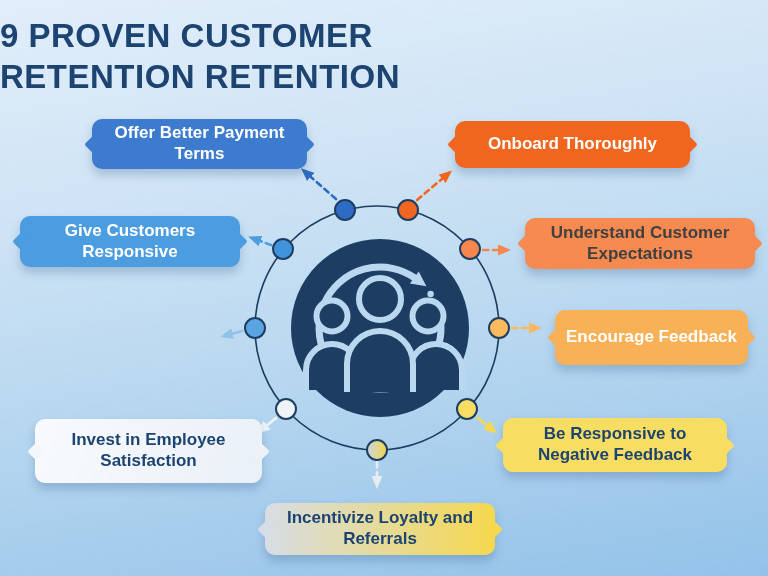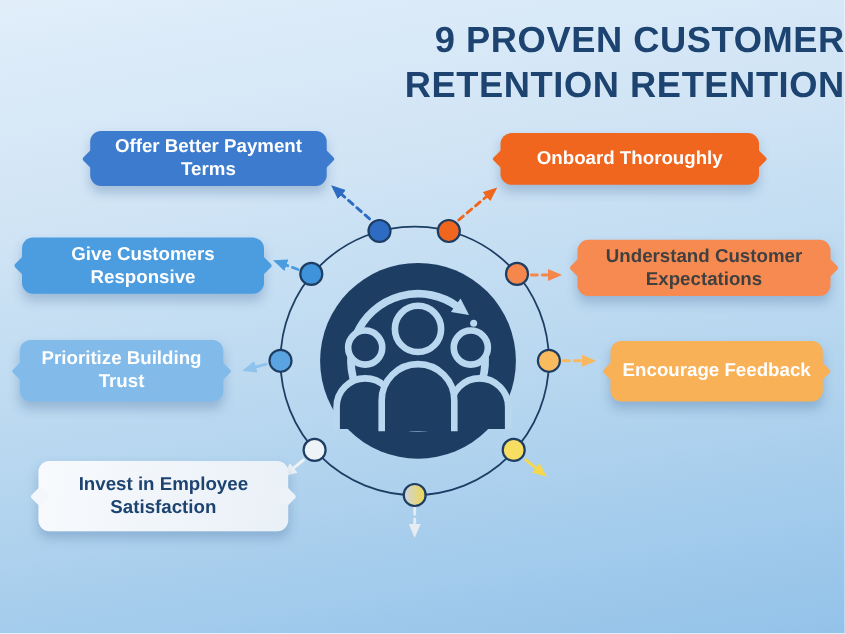--- a/index.html
+++ b/index.html
@@ -2,21 +2,21 @@
 <html><head>
 <meta charset="utf-8">
 <style>
   html,body{margin:0;padding:0;}
   .stage{
     position:relative;width:768px;height:576px;overflow:hidden;
     background:linear-gradient(170deg,#e1eefa 0%,#d0e4f5 30%,#b6d6ef 62%,#93c2e9 100%);
     font-family:"Liberation Sans", sans-serif;
   }
   .title{
-    position:absolute;top:16px;left:0;width:768px;text-align:right;
+    position:absolute;top:16px;left:0;width:768px;text-align:left;
     color:#1d4370;font-weight:800;font-size:33px;line-height:1.23;letter-spacing:.5px;
   }
   .diagram{position:absolute;left:0;top:0;}
   .ring{fill:none;stroke:#1d3d63;stroke-width:1.6;}
   .hub{fill:#1d3d63;}
   .icon-stroke{fill:#1d3d63;stroke:#b9d8f0;stroke-width:6;}
   .icon-line{fill:none;stroke:#b9d8f0;stroke-width:7;stroke-linecap:round;}
   .icon-fill{fill:#b9d8f0;}
   .conn{fill:none;stroke-width:2.6;stroke-linecap:round;}
   .dashed{stroke-dasharray:5.5 4.5;}
@@ -110,21 +110,21 @@
   <div class="dot" style="left: 334px; top: 199px; background: rgb(45, 108, 194);"></div>
   <div class="dot" style="left: 397px; top: 199px; background: rgb(241, 102, 31);"></div>
   <div class="dot" style="left: 272px; top: 238px; background: rgb(63, 147, 218);"></div>
   <div class="dot" style="left: 459px; top: 238px; background: rgb(245, 135, 77);"></div>
   <div class="dot" style="left: 244px; top: 317px; background: rgb(90, 164, 226);"></div>
   <div class="dot" style="left: 488px; top: 317px; background: rgb(249, 187, 94);"></div>
   <div class="dot" style="left: 275px; top: 398px; background: rgb(238, 243, 248);"></div>
   <div class="dot" style="left: 456px; top: 398px; background: rgb(248, 221, 99);"></div>
   <div class="dot" style="left: 366px; top: 439px; background: linear-gradient(90deg, rgb(205, 213, 221), rgb(240, 214, 79));"></div>
 
-  <div class="box" style="left: 82px; top: 119px; width: 215px; height: 50px; background: rgb(61, 123, 206); color: rgb(255, 255, 255);">
+  <div class="box" style="left: 92px; top: 119px; width: 215px; height: 50px; background: rgb(61, 123, 206); color: rgb(255, 255, 255);">
     <span class="tip tip-l" style="background: rgb(61, 123, 206);"></span>
     <span class="tip tip-r" style="background: rgb(61, 123, 206);"></span>
     <span class="label">Offer Better Payment Terms</span>
   </div>
 
   <div class="box" style="left: 455px; top: 121px; width: 235px; height: 47px; background: rgb(241, 102, 31); color: rgb(255, 255, 255);">
     <span class="tip tip-l" style="background: rgb(241, 102, 31);"></span>
     <span class="tip tip-r" style="background: rgb(241, 102, 31);"></span>
     <span class="label">Onboard Thoroughly</span>
   </div>
@@ -134,33 +134,38 @@
     <span class="tip tip-r" style="background: rgb(76, 156, 224);"></span>
     <span class="label">Give Customers Responsive</span>
   </div>
 
   <div class="box" style="left: 525px; top: 218px; width: 230px; height: 51px; background: rgb(246, 138, 80); color: #404040;">
     <span class="tip tip-l" style="background: rgb(246, 138, 80);"></span>
     <span class="tip tip-r" style="background: rgb(246, 138, 80);"></span>
     <span class="label">Understand Customer Expectations</span>
   </div>
 
-  <div class="box" style="left: 18px; top: 309px; width: 185px; height: 56px; background: rgb(130, 187, 234); color: rgb(255, 255, 255);">
-    <span class="tip tip-l" style="background: rgb(130, 187, 234);"></span>
-    <span class="tip tip-r" style="background: rgb(130, 187, 234);"></span>
-    <span class="label">Prioritize Building Trust</span>
-  </div>
 
   <div class="box" style="left: 555px; top: 310px; width: 193px; height: 55px; background: rgb(249, 177, 87); color: rgb(255, 255, 255); text-align: right;">
     <span class="tip tip-l" style="background: rgb(249, 177, 87);"></span>
     <span class="tip tip-r" style="background: rgb(249, 177, 87);"></span>
     <span class="label">Encourage Feedback</span>
   </div>
 
   <div class="box" style="left: 35px; top: 419px; width: 227px; height: 64px; background: linear-gradient(105deg, rgb(248, 250, 253), rgb(233, 240, 247)); color: rgb(29, 67, 112);">
     <span class="tip tip-l" style="background: rgb(243, 247, 251);"></span>
     <span class="tip tip-r" style="background: rgb(236, 242, 248);"></span>
     <span class="label">Invest in Employee Satisfaction</span>
   </div>
 
+  <div class="box" style="left: 503px; top: 418px; width: 224px; height: 54px; background: rgb(248, 221, 99); color: rgb(29, 67, 112);">
+    <span class="tip tip-l" style="background: rgb(248, 221, 99);"></span>
+    <span class="tip tip-r" style="background: rgb(248, 221, 99);"></span>
+    <span class="label">Be Responsive to Negative Feedback</span>
+  </div>
 
+  <div class="box" style="left: 265px; top: 503px; width: 230px; height: 52px; background: linear-gradient(90deg, rgb(215, 221, 228), rgb(245, 216, 78)); color: rgb(29, 67, 112);">
+    <span class="tip tip-l" style="background: rgb(215, 221, 228);"></span>
+    <span class="tip tip-r" style="background: rgb(245, 216, 78);"></span>
+    <span class="label">Incentivize Loyalty and Referrals</span>
+  </div>
 
 </div>
 
 </body></html>

